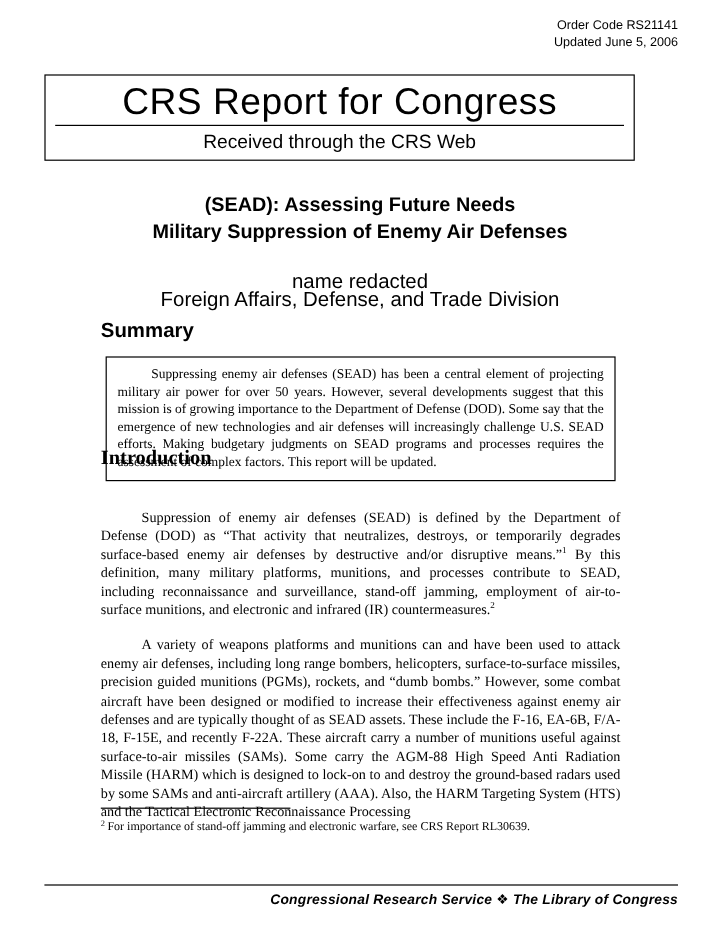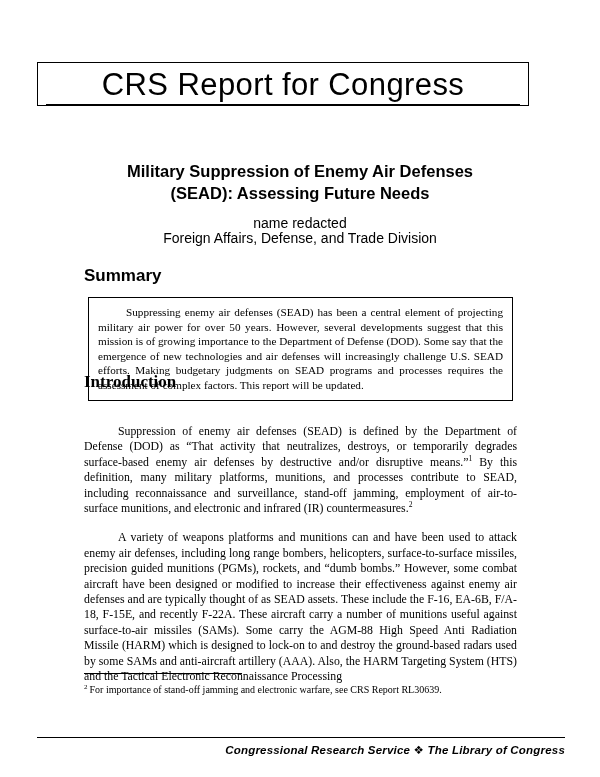--- a/index.html
+++ b/index.html
@@ -80,25 +80,25 @@
     font-family: "Liberation Sans", "DejaVu Sans", sans-serif;
     font-weight: bold;
     font-size: 16.5px;
     line-height: 22px;
   }
 
   
   .byline {
     position: absolute;
     left: 60px;
-    top: 216px;
+    top: 228px;
     width: 480px;
     text-align: center;
     font-family: "Liberation Sans", "DejaVu Sans", sans-serif;
-    font-size: 14px;
+    font-size: 17px;
     line-height: 14.5px;
   }
 
   
   .heading {
     position: absolute;
     left: 84px;
     font-family: "Liberation Sans", "DejaVu Sans", sans-serif;
     font-weight: bold;
     font-size: 17px;
@@ -195,29 +195,34 @@
     font-size: 11.5px;
     line-height: 15px;
     letter-spacing: 0.2px;
   }
 </style>
 </head>
 <body>
 
 <div class="page">
 
+  <div class="order-block">
+    <div>Order Code RS21141</div>
+    <div>Updated June 5, 2006</div>
+  </div>
 
   <div class="masthead">
     <div class="masthead-title">CRS Report for Congress</div>
     <div class="masthead-rule"></div>
+    <div class="masthead-sub">Received through the CRS Web</div>
   </div>
 
   <div class="doc-title">
+    <div>(SEAD): Assessing Future Needs</div>
     <div>Military Suppression of Enemy Air Defenses</div>
-    <div>(SEAD): Assessing Future Needs</div>
   </div>
 
   <div class="byline">
     <div>name redacted</div>
     <div>Foreign Affairs, Defense, and Trade Division</div>
   </div>
 
   <div class="heading" id="heading-summary">Summary</div>
 
   <div class="summary-box">

